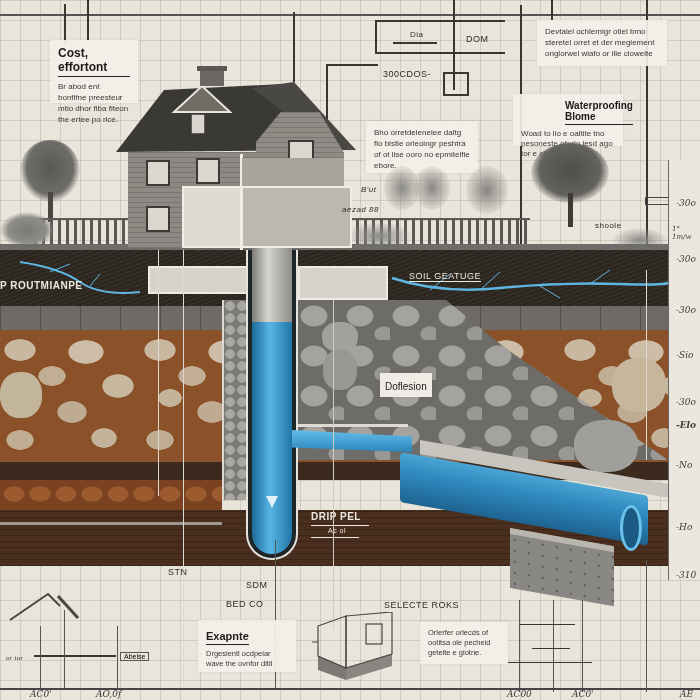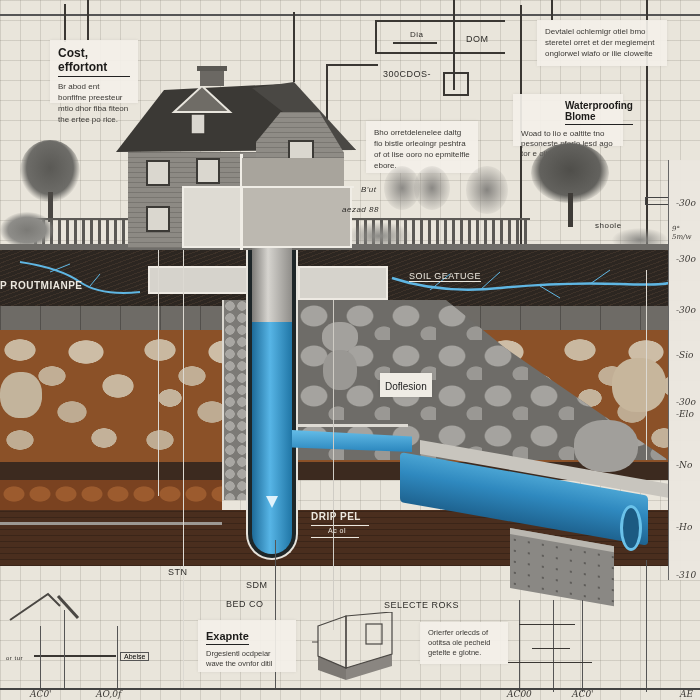--- a/index.html
+++ b/index.html
@@ -240,23 +240,23 @@
 
   <div class="hline" style="left:0;top:688px;width:700px;height:1.5px;background:#444;"></div>
   <div class="tick" style="left:30px;top:689px;">AC0'</div>
   <div class="tick" style="left:96px;top:689px;">AO,0f</div>
   <div class="tick" style="left:507px;top:689px;">AC00</div>
   <div class="tick" style="left:572px;top:689px;">AC0'</div>
   <div class="tick" style="left:680px;top:689px;">AE</div>
 
   <div class="abs" style="left:668px;top:160px;width:32px;height:420px;background:rgba(235,231,223,0.95);border-left:1px solid #666;"></div>
   <div class="tick" style="left:676px;top:198px;">-30o</div>
-  <div class="tick" style="left:672px;top:225px;font-size:7px;">9° 5m/w</div>
+  <div class="tick" style="left:672px;top:225px;font-size:7px;">1° 1m/w</div>
   <div class="tick" style="left:676px;top:254px;">-30o</div>
   <div class="tick" style="left:676px;top:305px;">-30o</div>
   <div class="tick" style="left:676px;top:350px;">-Sio</div>
   <div class="tick" style="left:676px;top:397px;">-30o</div>
-  <div class="tick" style="left:676px;top:409px;">-Elo</div>
+  <div class="tick" style="left:676px;top:420px;font-weight:bold;">-Elo</div>
   <div class="tick" style="left:676px;top:460px;">-No</div>
   <div class="tick" style="left:676px;top:522px;">-Ho</div>
   <div class="tick" style="left:676px;top:570px;">-310</div>
 
 </div>
 
 </body></html>

